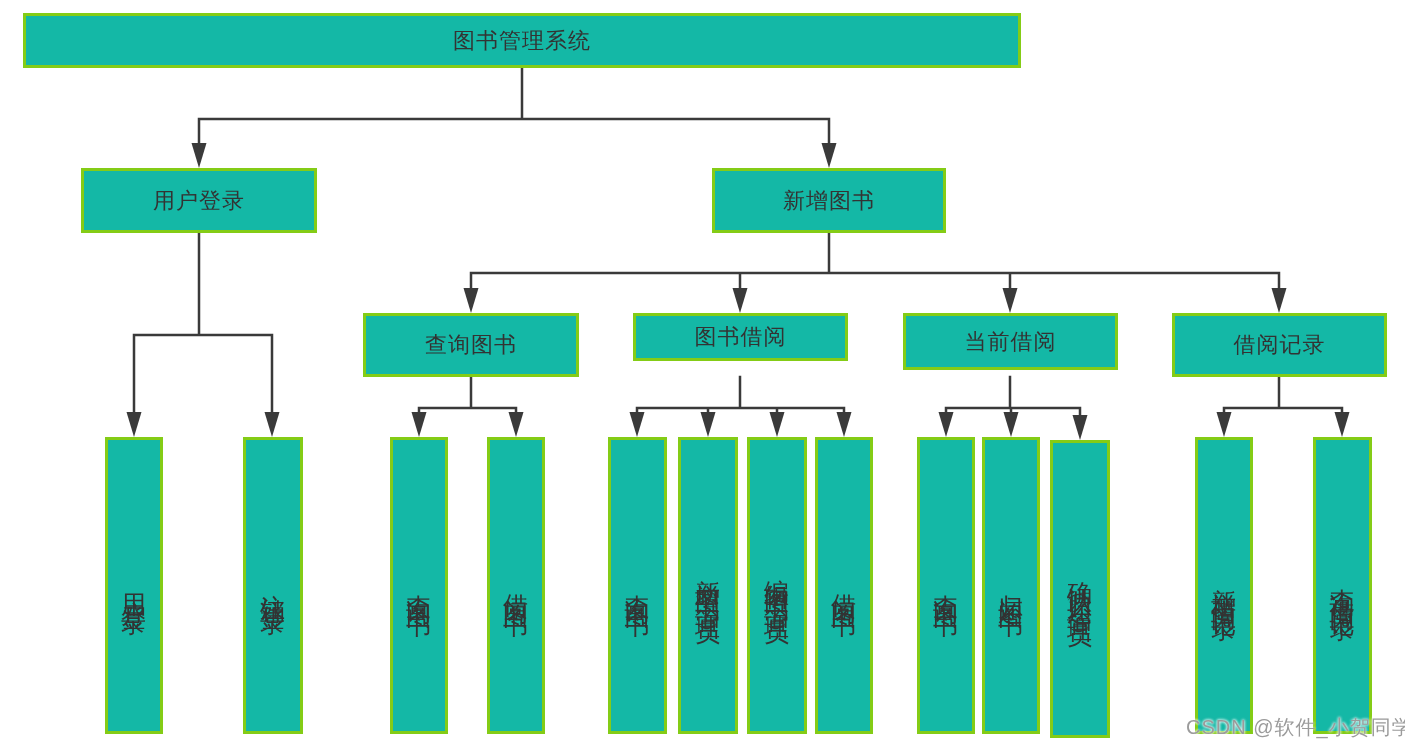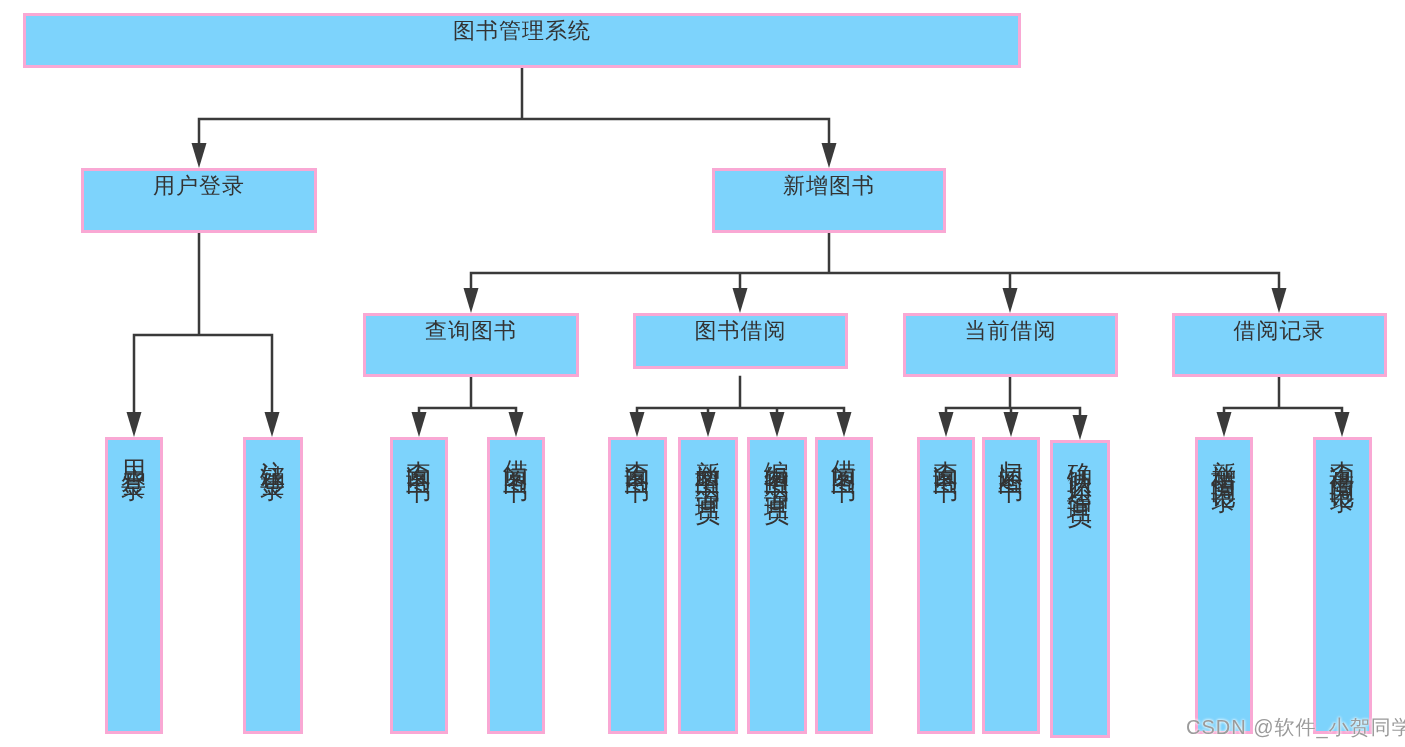--- a/index.html
+++ b/index.html
@@ -2,22 +2,22 @@
 <html><head>
 <meta charset="utf-8">
 <style>
   html,body{margin:0;padding:0;background:#fff;}
   .canvas{
     position:relative;width:1405px;height:747px;background:#ffffff;
     font-family:"Liberation Sans","DejaVu Sans",sans-serif;overflow:hidden;color:#333;
   }
   .connectors{position:absolute;left:0;top:0;z-index:1;}
   .node{
-    position:absolute;box-sizing:border-box;background:#7dd3fc;
-    border:3px solid #f9a8d4;display:flex;justify-content:center;
+    position:absolute;box-sizing:border-box;background:#14b8a6;
+    border:3px solid #84cc16;display:flex;align-items:center;justify-content:center;
     z-index:2;color:#333;
   }
   .h-node{font-size:22px;letter-spacing:1px;white-space:nowrap;}
   .v-node span{
     writing-mode:vertical-rl;text-orientation:mixed;
     font-size:25px;letter-spacing:6px;line-height:1.2;
   }
   .watermark{
     position:absolute;left:1186px;top:714px;z-index:3;
     font-size:20px;color:#9b9b9b;letter-spacing:1px;white-space:nowrap;
@@ -76,24 +76,24 @@
   <div class="node h-node" style="left:81px;top:168px;width:236px;height:65px">
     <span>用户登录</span>
   </div>
   <div class="node h-node" style="left:712px;top:168px;width:234px;height:65px">
     <span>新增图书</span>
   </div>
 
   <div class="node h-node" style="left:363px;top:313px;width:216px;height:64px">
     <span>查询图书</span>
   </div>
-  <div class="node h-node" style="left:633px;top:313px;width:215px;height:56px">
+  <div class="node h-node" style="left:633px;top:313px;width:215px;height:48px">
     <span>图书借阅</span>
   </div>
-  <div class="node h-node" style="left:903px;top:313px;width:215px;height:64px">
+  <div class="node h-node" style="left:903px;top:313px;width:215px;height:57px">
     <span>当前借阅</span>
   </div>
   <div class="node h-node" style="left:1172px;top:313px;width:215px;height:64px">
     <span>借阅记录</span>
   </div>
 
   <div class="node v-node" style="left:105px;top:437px;width:58px;height:297px">
     <span>用户登录</span>
   </div>
   <div class="node v-node" style="left:243px;top:437px;width:60px;height:297px">

